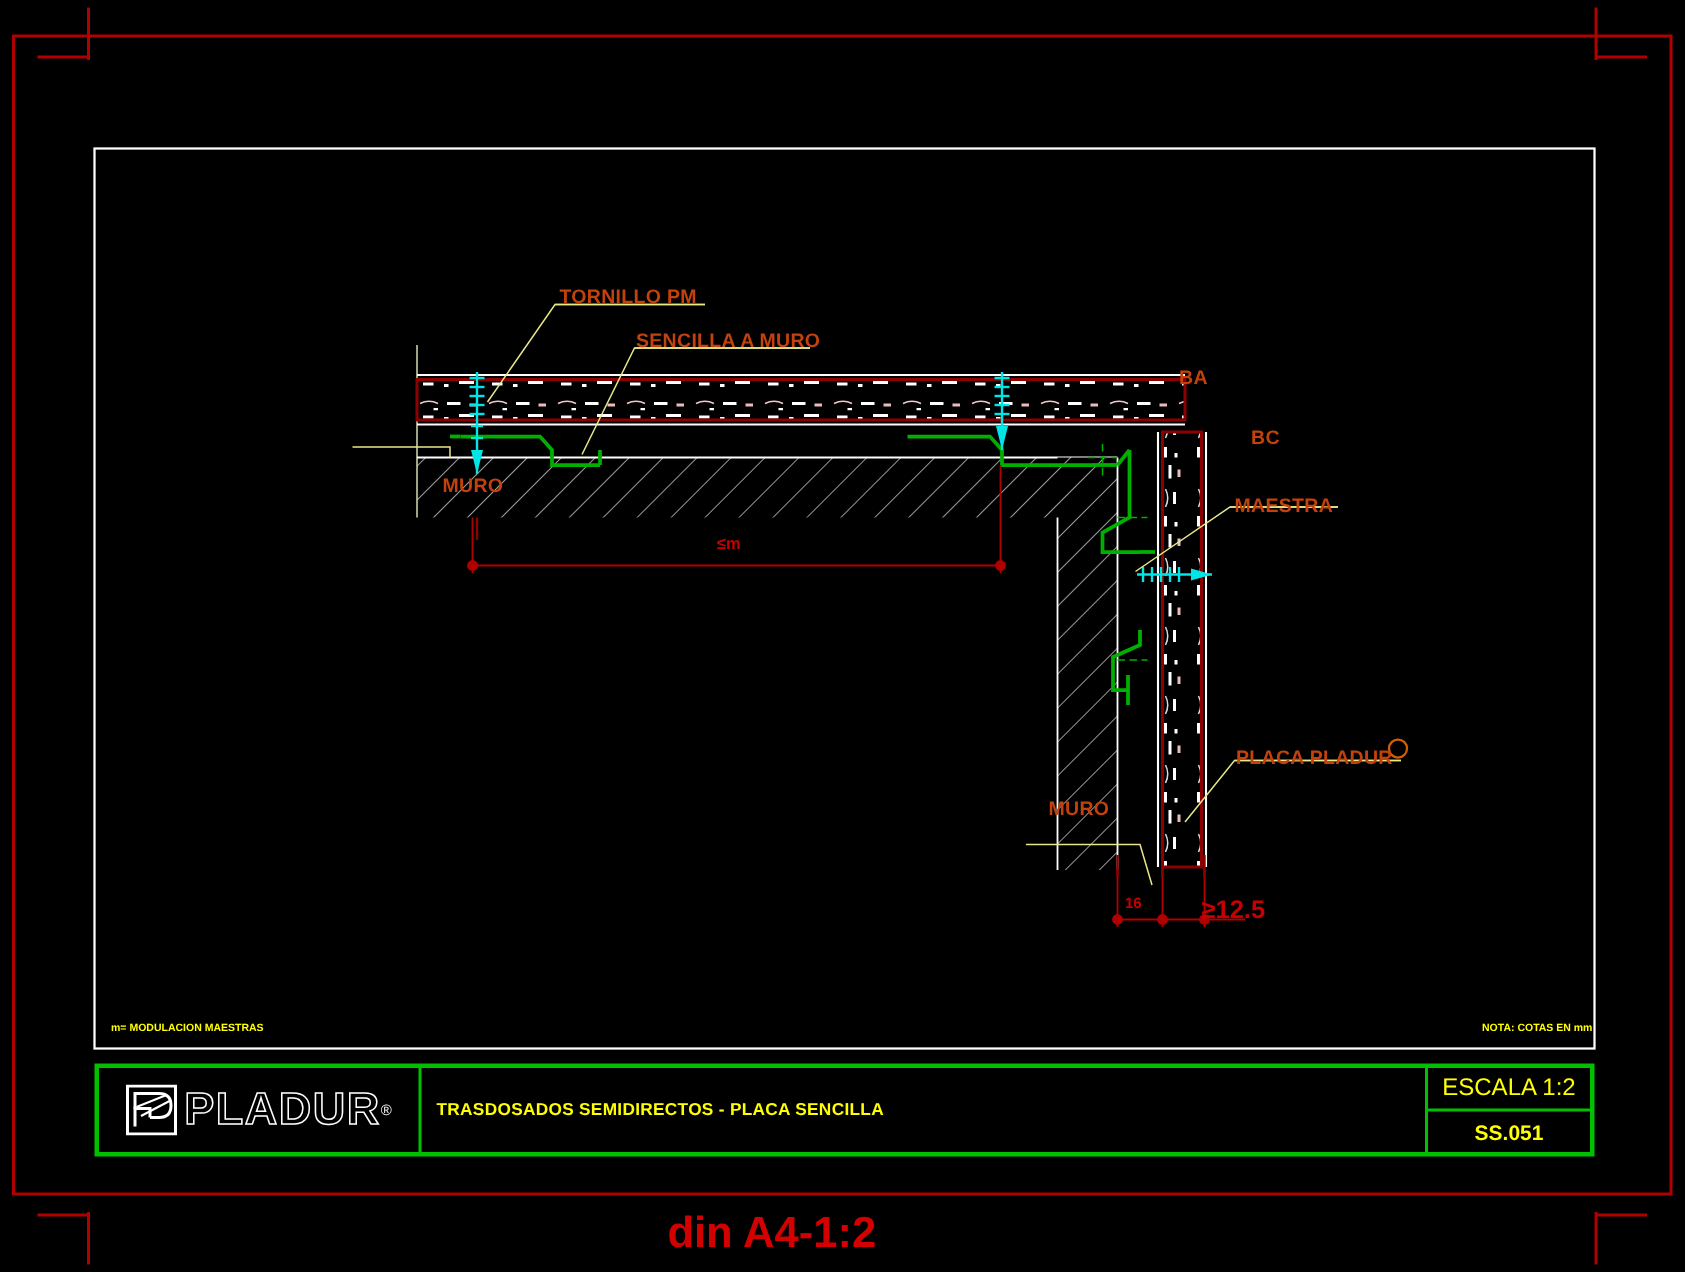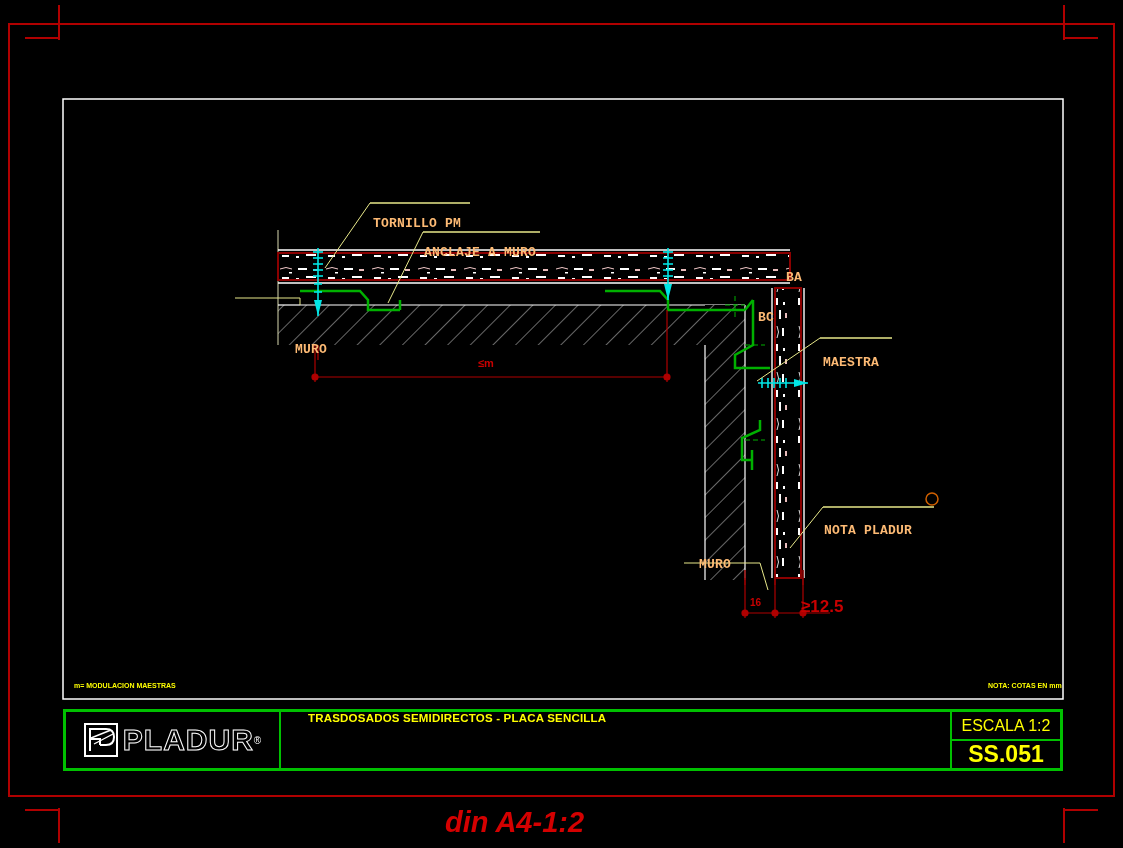--- a/index.html
+++ b/index.html
@@ -4,23 +4,23 @@
 <style>
   html,body{margin:0;padding:0;background:#000;}
   body{
     width:1123px;height:848px;position:relative;overflow:hidden;
     font-family:"Liberation Sans", sans-serif;
     background:#000;
   }
   .layer{position:absolute;left:0;top:0;width:1123px;height:848px;}
   svg{display:block;}
   .lbl{
-    position:absolute;color:#fdba74;font-weight:bold;
-    font-family:Liberation Mono, monospace;
-    white-space:nowrap;letter-spacing:.2px;margin-top:26px;
+    position:absolute;color:#c2410c;font-weight:bold;
+    font-family:Liberation Sans, sans-serif;
+    white-space:nowrap;letter-spacing:.2px;
   }
   .lbl-13{font-size:13px;}
   .dim{
     position:absolute;color:#c80000;font-weight:bold;
     font-family:"Liberation Sans", sans-serif;white-space:nowrap;
   }
   .note{
     position:absolute;color:#ffff00;font-weight:bold;font-size:7px;
     font-family:"Liberation Sans", sans-serif;white-space:nowrap;
   }
@@ -29,48 +29,47 @@
     position:absolute;left:63px;top:709px;width:1000px;height:62px;
     border:3px solid #00c000;box-sizing:border-box;background:#000;
     display:flex;
   }
   .tb-logo{
     width:215px;border-right:2px solid #00c000;box-sizing:border-box;
     display:flex;align-items:center;justify-content:center;position:relative;
   }
   .tb-mid{flex:1;display:flex;flex-direction:column;}
   .tb-mid-row{
-    flex:1;display:flex;align-items:flex-start;
-    border-bottom:2px solid #00c000;box-sizing:border-box;padding-left:27px;
+    flex:1;display:flex;align-items:center;
+    border-bottom:2px solid #00c000;box-sizing:border-box;padding-left:10px;
   }
   .tb-mid-row:last-child{border-bottom:none;}
   .tb-right{
     width:110px;display:flex;flex-direction:column;
     border-left:2px solid #00c000;box-sizing:border-box;
   }
   .tb-right-row{
     flex:1;display:flex;align-items:center;justify-content:center;
     border-bottom:2px solid #00c000;box-sizing:border-box;
   }
   .tb-right-row:last-child{border-bottom:none;}
   .t-head{color:#ffff00;font-size:11.5px;font-weight:bold;letter-spacing:.2px;}
   .t-sub{color:#ffff00;font-size:11px;font-weight:bold;letter-spacing:.2px;}
   .t-scale{color:#ffff00;font-size:16px;font-weight:normal;}
-  .t-code{color:#ffff00;font-size:23px;font-weight:bold;}
+  .t-code{color:#ffff00;font-size:14px;font-weight:bold;}
   .logo-word{
     color:#fff;font-size:30px;font-weight:bold;letter-spacing:1px;
     font-family:"Liberation Sans", sans-serif;
     -webkit-text-stroke:1px #ffffff;color:transparent;
   }
   .logo-reg{color:#fff;font-size:10px;vertical-align:super;-webkit-text-stroke:0;}
   #bottom-caption{
     position:absolute;left:0;top:806px;width:1029px;text-align:center;
     color:#d40000;font-size:29px;font-weight:bold;
     font-family:"Liberation Sans", sans-serif;
-    font-style:italic;
   }
 </style>
 </head>
 <body>
 
 <svg class="layer" width="1123" height="848" viewBox="0 0 1123 848">
   <defs>
 
     <pattern id="boardFill" width="46" height="22" patternUnits="userSpaceOnUse">
       <rect width="46" height="22" fill="#000"></rect>
@@ -240,33 +239,33 @@
     <line x1="423" y1="232" x2="540" y2="232"></line>
     <line x1="820" y1="338" x2="892" y2="338"></line>
     <line x1="823" y1="507" x2="934" y2="507"></line>
   </g>
 
   <circle cx="932" cy="499" r="6" fill="none" stroke="#d06000" stroke-width="1.5"></circle>
 </svg>
 
 <div class="lbl lbl-13" style="left:373px;top:190px;">TORNILLO PM</div>
 
-<div class="lbl lbl-13" style="left:424px;top:219px;">ANCLAJE A MURO</div>
+<div class="lbl lbl-13" style="left:424px;top:219px;">SENCILLA A MURO</div>
 
 <div class="lbl lbl-13" style="left:786px;top:244px;">BA</div>
 
-<div class="lbl lbl-13" style="left:758px;top:284px;">BC</div>
+<div class="lbl lbl-13" style="left:834px;top:284px;">BC</div>
 
 <div class="lbl lbl-13" style="left:823px;top:329px;">MAESTRA</div>
 
 <div class="lbl lbl-13" style="left:295px;top:316px;">MURO</div>
 
 <div class="lbl lbl-13" style="left:699px;top:531px;">MURO</div>
 
-<div class="lbl lbl-13" style="left:824px;top:497px;">NOTA PLADUR</div>
+<div class="lbl lbl-13" style="left:824px;top:497px;">PLACA PLADUR</div>
 
 <div class="dim" style="left:478px;top:357px;font-size:11px;">≤m</div>
 
 <div class="dim" style="left:750px;top:597px;font-size:10px;">16</div>
 
 <div class="dim" style="left:801px;top:597px;font-size:17px;">≥12.5</div>
 
 <div class="note" style="left:74px;top:682px;">m= MODULACION MAESTRAS</div>
 
 <div class="note" style="left:988px;top:682px;">NOTA: COTAS EN mm</div>

